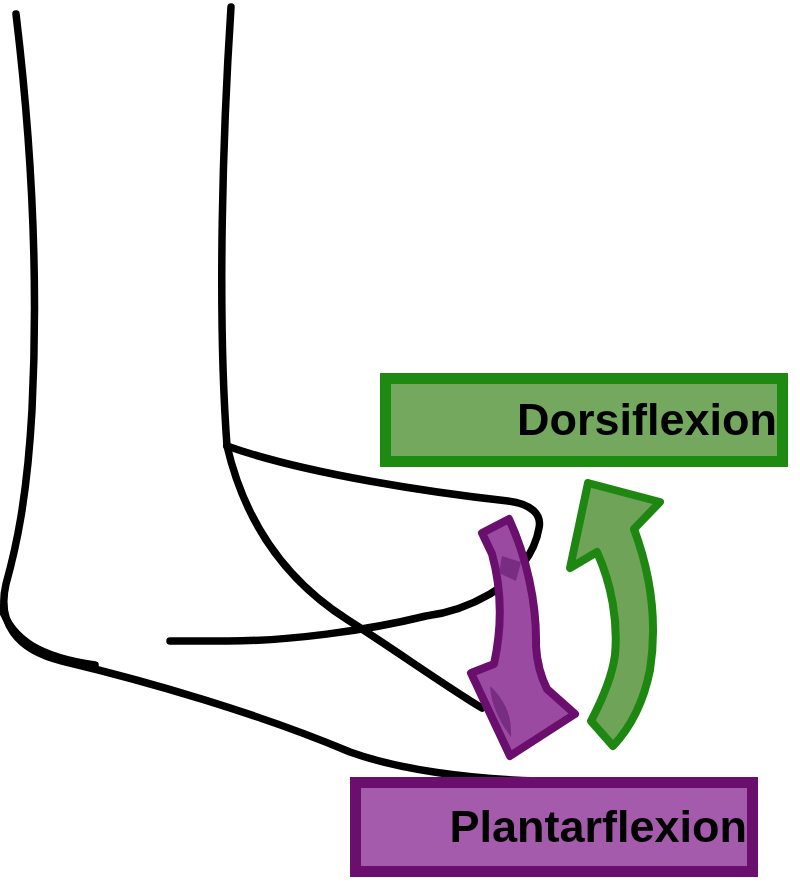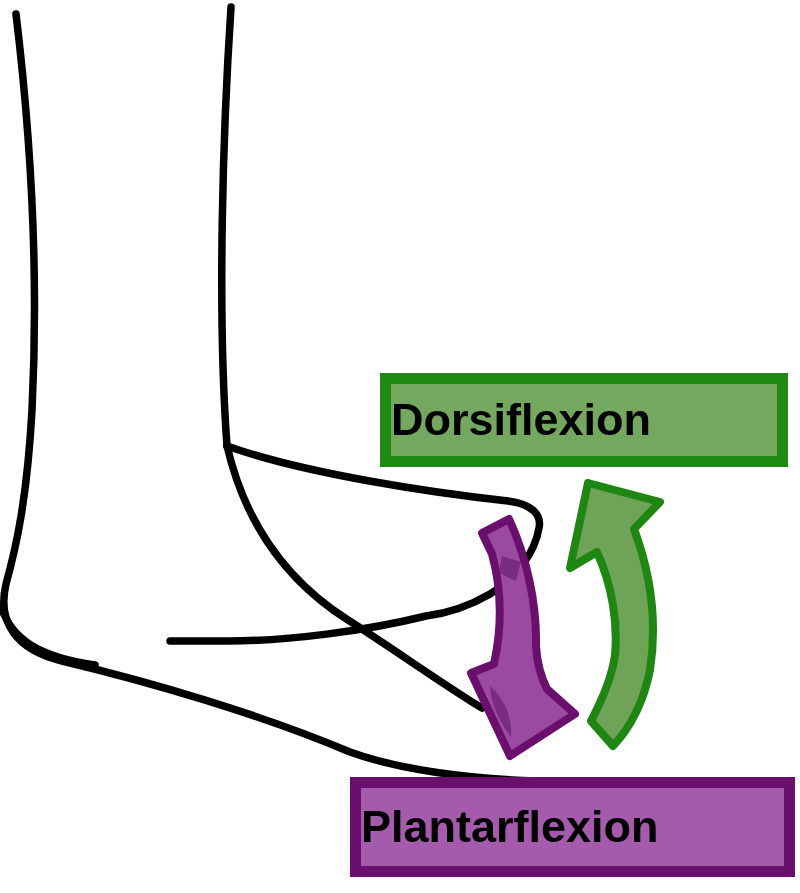--- a/index.html
+++ b/index.html
@@ -17,40 +17,40 @@
   }
   .canvas svg {
     position: absolute;
     left: 0;
     top: 0;
   }
   .label-box {
     position: absolute;
     display: flex;
     align-items: center;
-    justify-content: flex-start;
+    justify-content: flex-end;
     box-sizing: border-box;
     font-weight: bold;
     font-size: 45px;
     color: #000000;
     letter-spacing: 0px;
     white-space: nowrap;
   }
   .label-box.green {
     left: 380px;
     top: 373px;
     width: 408px;
     height: 94px;
     border: 11px solid var(--dorsiflexion-border, #1e8a12);
     background: var(--dorsiflexion-fill, #74a85e);
   }
   .label-box.purple {
     left: 350px;
     top: 777px;
-    width: 445px;
+    width: 408px;
     height: 100px;
     border: 11px solid var(--plantarflexion-border, #6a0f6d);
     background: var(--plantarflexion-fill, #a55bab);
   }
   .foot-line {
     fill: none;
     stroke: var(--outline, #000000);
     stroke-width: 7.5;
     stroke-linecap: round;
     stroke-linejoin: round;

